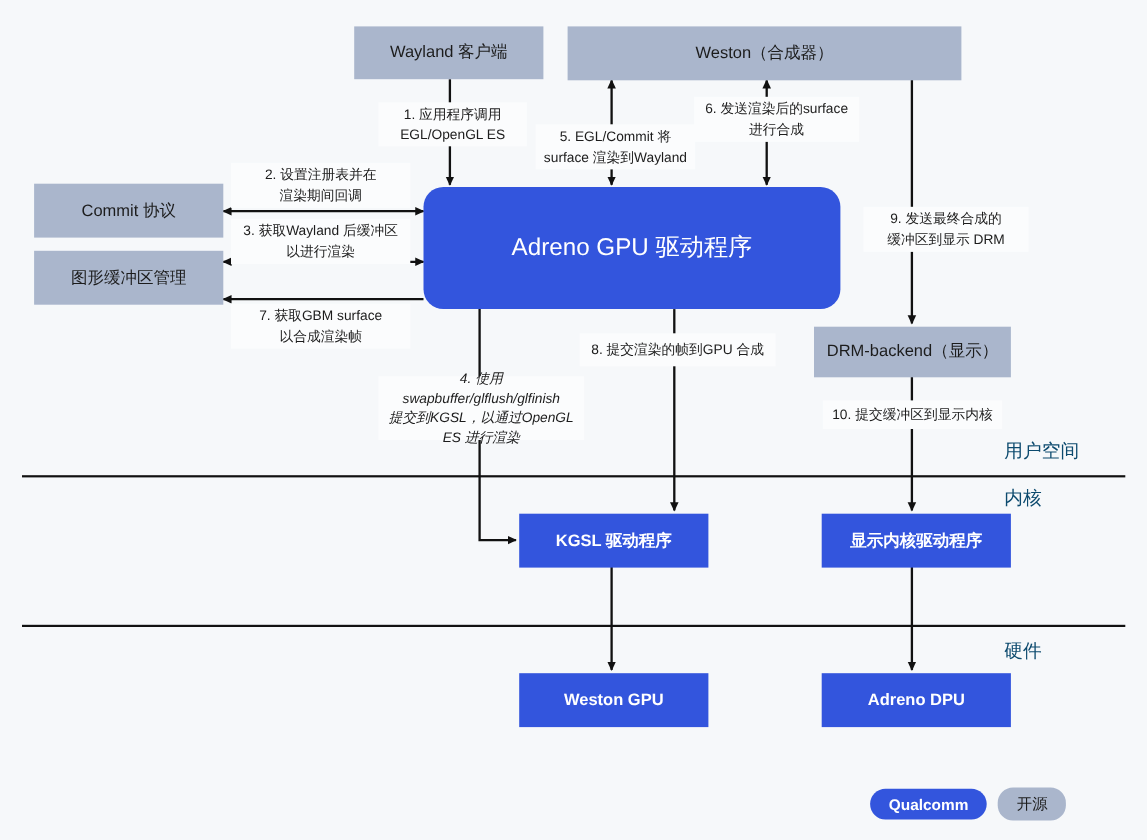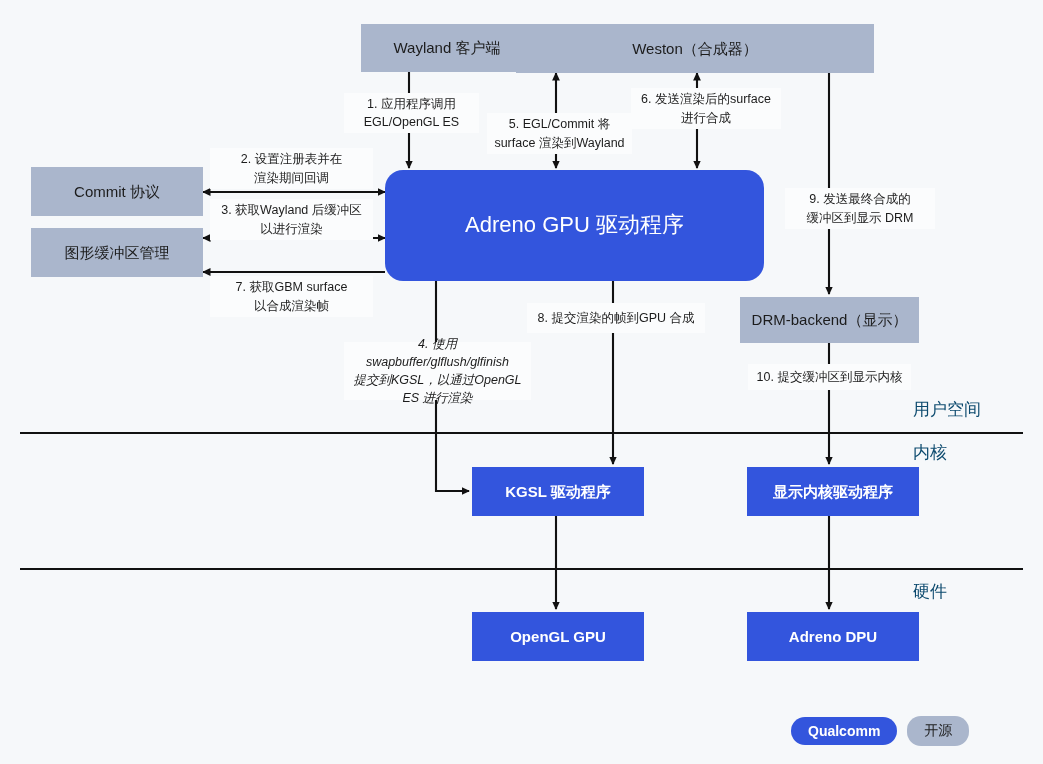--- a/index.html
+++ b/index.html
@@ -123,21 +123,21 @@
       <line x1="613" y1="281" x2="613" y2="464" marker-end="url(#ah)"></line>
 
       <line x1="829" y1="342" x2="829" y2="464" marker-end="url(#ah)"></line>
 
       <line x1="556" y1="515" x2="556" y2="609" marker-end="url(#ah)"></line>
 
       <line x1="829" y1="515" x2="829" y2="609" marker-end="url(#ah)"></line>
     </g>
   </svg>
 
-  <div class="node gray" style="left:322px; top:24px; width:172px; height:48px;margin-left:39px;">
+  <div class="node gray" style="left:322px; top:24px; width:172px; height:48px;">
     <span>Wayland 客户端</span>
   </div>
 
   <div class="node gray" style="left:516px; top:24px; width:358px; height:49px;">
     <span>Weston（合成器）</span>
   </div>
 
   <div class="node gray" style="left:31px; top:167px; width:172px; height:49px;">
     <span>Commit 协议</span>
   </div>
@@ -156,21 +156,21 @@
 
   <div class="node blue" style="left:472px; top:467px; width:172px; height:49px;text-align:center;">
     <span>KGSL 驱动程序</span>
   </div>
 
   <div class="node blue" style="left:747px; top:467px; width:172px; height:49px;">
     <span>显示内核驱动程序</span>
   </div>
 
   <div class="node blue" style="left:472px; top:612px; width:172px; height:49px;">
-    <span>OpenGL GPU</span>
+    <span>Weston GPU</span>
   </div>
 
   <div class="node blue" style="left:747px; top:612px; width:172px; height:49px;">
     <span>Adreno DPU</span>
   </div>
 
   <div class="edge-label" style="left:344px; top:93px; width:135px; height:40px;">
     <span>1. 应用程序调用
 EGL/OpenGL ES</span>
   </div>

